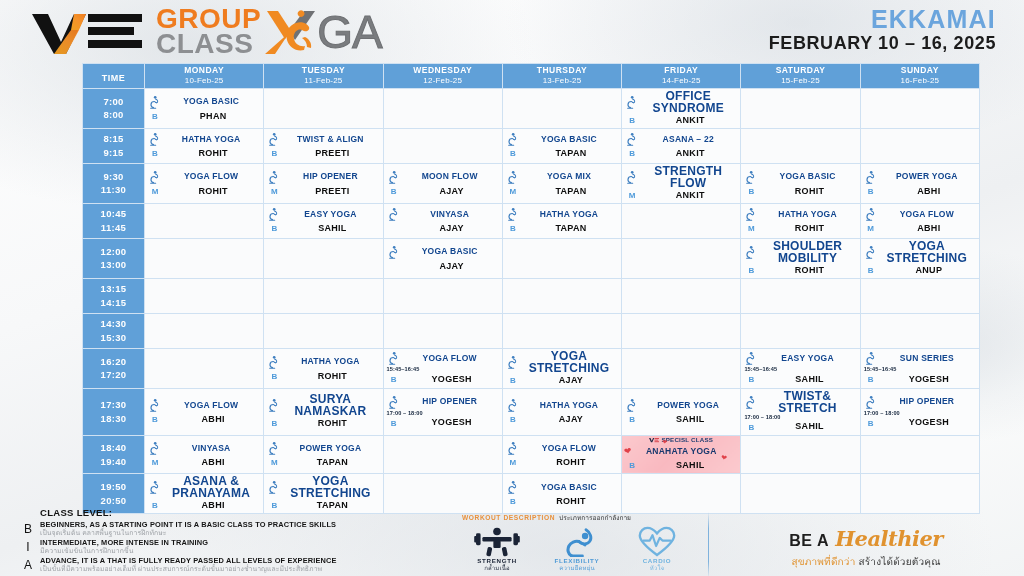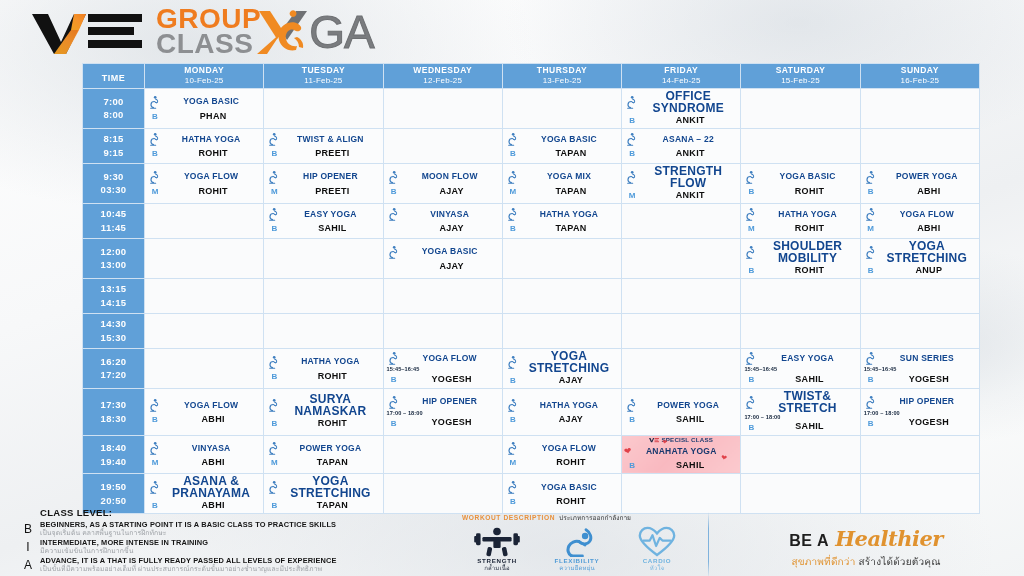--- a/index.html
+++ b/index.html
@@ -20,21 +20,21 @@
   }
 
   
   .header { position: relative; height: 62px; }
   .logo-wrap {
     position: absolute; left: 30px; top: 4px;
     display: flex; align-items: center; height: 56px;
   }
   .we-mark { position: relative; width: 118px; height: 48px; margin-right: 8px; }
   .we-mark svg { display: block; }
-  .gc-text { display: flex; flex-direction: column; line-height: 0.88; margin-right: 2px; justify-content: flex-end; }
+  .gc-text { display: flex; flex-direction: column; line-height: 0.88; margin-right: 10px; justify-content: flex-end; }
   .gc-group {
     font-size: 28px; font-weight: bold; letter-spacing: 0.5px;
     color: #ef7c1f;
   }
   .gc-class {
     font-size: 28px; font-weight: bold; letter-spacing: 0.5px;
     color: #8d8f92;
   }
   .yoga-word { position: relative; display: flex; align-items: center; margin-left: -6px; }
   .yoga-word .yg-rest {
@@ -246,20 +246,24 @@
           <polygon points="39,4 50,4 30,33 24,24" fill="#6f7174"></polygon>
           <path d="M36 10 a3.4 3.4 0 1 1 0.1 0 z" fill="#f08a22"></path>
           <path d="M31 16 c5 -2 11 0 13 4 c1 3 -2 5 -5 4 c-2 -1 -4 -2 -6 -1 c-3 1 -5 5 -4 9 c1 5 6 8 11 7 l-1 4 c-8 2 -15 -3 -17 -10 c-2 -8 2 -15 9 -17 z" fill="#f08a22"></path>
           <path d="M40 30 c4 2 7 6 6 11 l-4 -1 c0 -4 -2 -7 -5 -9 z" fill="#f08a22"></path>
         </svg>
       </div>
       <span class="yg-rest">GA</span>
     </div>
   </div>
 
+  <div class="header-right">
+    <div class="ekkamai">EKKAMAI</div>
+    <div class="daterange">FEBRUARY 10 – 16, 2025</div>
+  </div>
 </div>
 
 <div class="table-wrap">
   <table class="sched">
     <thead>
       <tr>
         <th class="time-th">
           <span class="dayname">TIME</span>
         </th>
       <th>
@@ -429,21 +433,21 @@
                 <span class="teacher">ANKIT</span>
               </div>
             </div>
           </td>
           <td class="slot empty"></td>
           <td class="slot empty"></td>
         </tr>
         <tr>
           <td class="timecell">
             <div>9:30</div>
-            <div class="t2">03:30</div>
+            <div class="t2">11:30</div>
           </td>
           <td class="slot">
             <div class="cellinner">
               <div class="row-top">
                 <span class="yicon">
                   <svg viewBox="0 0 14 18" width="11" height="14" aria-hidden="true">
                     <circle cx="9.2" cy="3" r="1.7" fill="#3f7fc0"></circle>
                     <path d="M9.6 5.2 c2 0.6 3.2 2.4 2.6 3.8 c-0.5 1.2 -2 1 -2.8 0.4" stroke="#3f7fc0" stroke-width="1.3" fill="none" stroke-linecap="round"></path>
                     <path d="M8 8.4 c-2.2 0 -4 1.6 -4.2 3.6 c-0.2 2 1.2 3.8 3.2 4.2" stroke="#3f7fc0" stroke-width="1.5" fill="none" stroke-linecap="round"></path>
                     <path d="M3.4 17 l6.4 0" stroke="#3f7fc0" stroke-width="1.4" stroke-linecap="round"></path>

